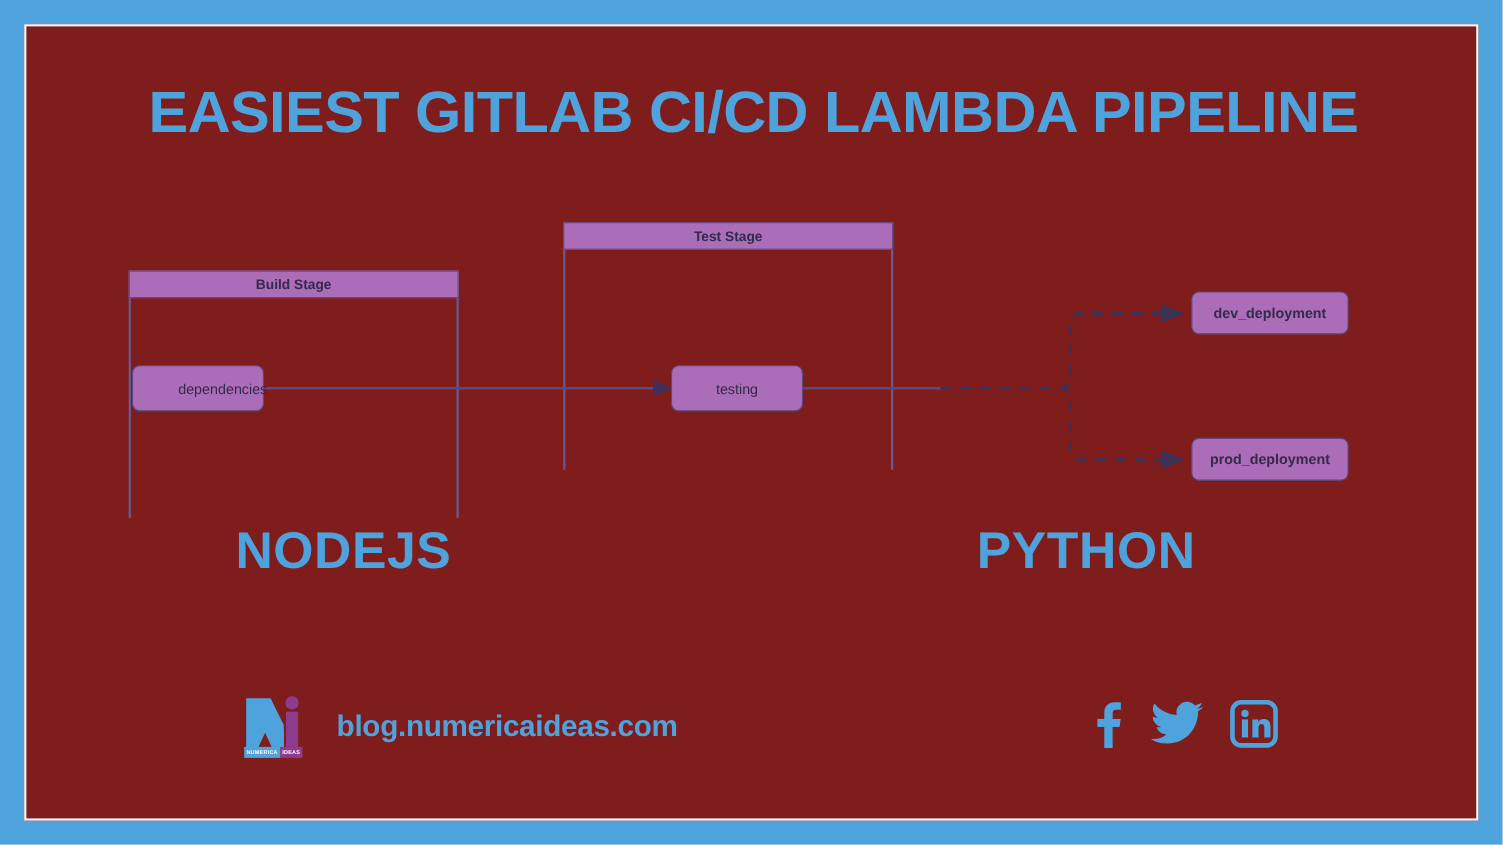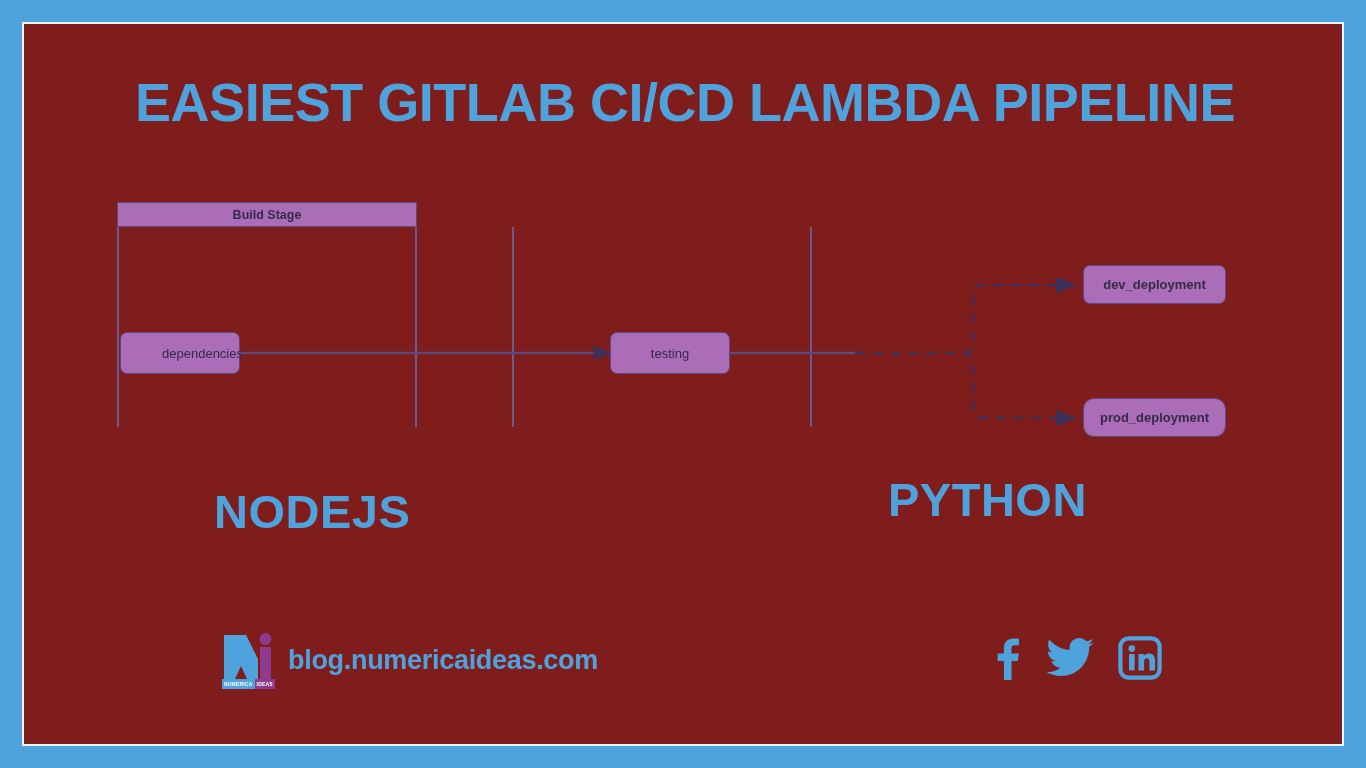--- a/index.html
+++ b/index.html
@@ -110,31 +110,31 @@
   }
 
   
   .lang {
     position: absolute;
     font-size: 47px;
     font-weight: bold;
     color: #4fa3dd;
     letter-spacing: 0.5px;
   }
-  #lang-node  { left: 190px; top: 460px; }
+  #lang-node  { left: 190px; top: 448px; }
   #lang-py    { left: 864px; top: 448px; }
 
   
   #brand {
     position: absolute;
     left: 198px;
     top: 607px;
     display: flex;
     align-items: center;
-    gap: 12px;
+    gap: 30px;
   }
   #logo-mark {
     position: relative;
     width: 54px;
     height: 58px;
   }
   #brand-url {
     font-size: 27px;
     font-weight: bold;
     color: #4fa3dd;
@@ -168,27 +168,28 @@
 </head>
 <body>
 
 <div id="page">
   <div id="canvas">
 
     <div id="title">EASIEST GITLAB CI/CD LAMBDA PIPELINE</div>
 
     <div id="diagram">
 
-      <div class="stage" style="left:0px; width:300px;">
+      <div class="stage" style="left:0px; width:300px;margin-top:44px;">
         <div class="stage-header">Build Stage</div>
         <div class="stage-rail left"></div>
         <div class="stage-rail right"></div>
       </div>
 
       <div class="stage" style="left:395px; width:300px;">
+        <div class="stage-header">Test Stage</div>
         <div class="stage-rail left"></div>
         <div class="stage-rail right"></div>
       </div>
 
 
       <svg id="wires" viewBox="0 0 1130 225">
         <defs>
           <marker id="ah" markerWidth="9" markerHeight="9" refX="7.2" refY="3.2" orient="auto" markerUnits="strokeWidth">
             <path d="M0,0 L8,3.2 L0,6.4 Z" fill="#3d3159"></path>
           </marker>
@@ -209,21 +210,21 @@
       </div>
 
       <div class="node" style="left:493px; top:130px; width:120px; height:42px;">
         <span>testing</span>
       </div>
 
       <div class="node bold" style="left:966px; top:63px; width:143px; height:39px;">
         <span>dev_deployment</span>
       </div>
 
-      <div class="node bold" style="left:966px; top:196px; width:143px; height:39px;border-radius:11px;">
+      <div class="node bold" style="left:966px; top:196px; width:143px; height:39px;">
         <span>prod_deployment</span>
       </div>
     </div>
 
     <div class="lang" id="lang-node">NODEJS</div>
     <div class="lang" id="lang-py">PYTHON</div>
 
     <div id="brand">
       <div id="logo-mark">
         <svg width="54" height="58" viewBox="0 0 54 58">

